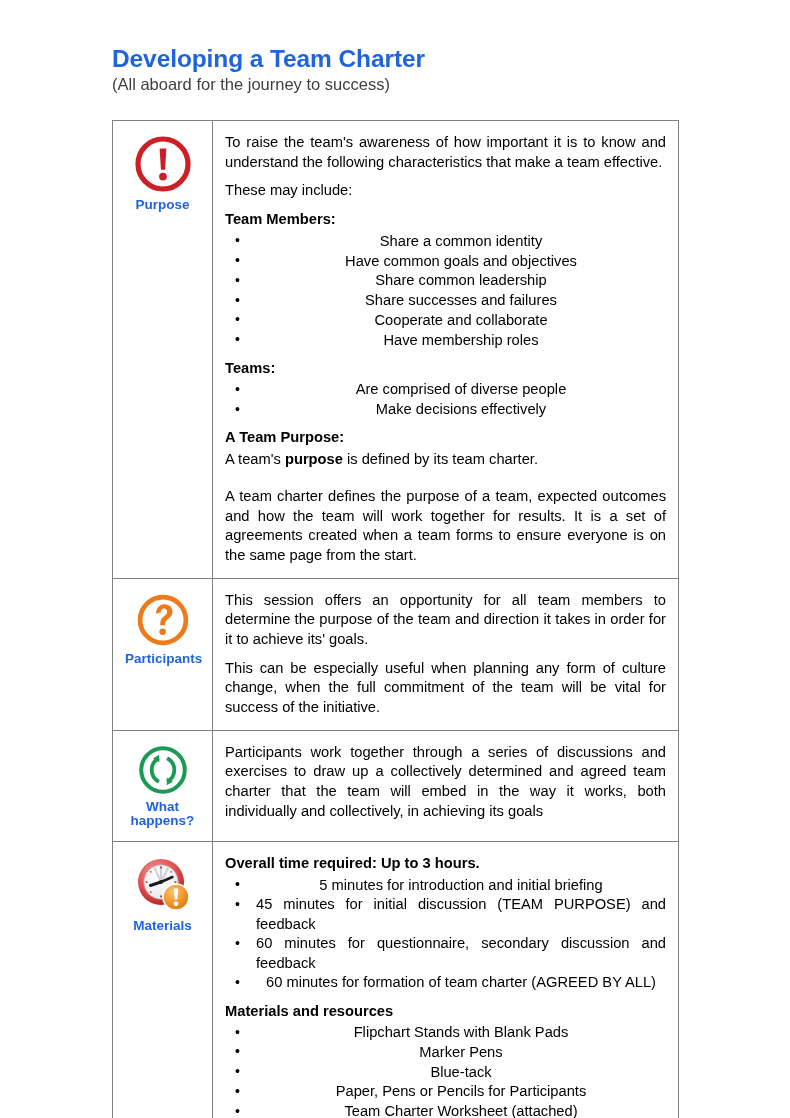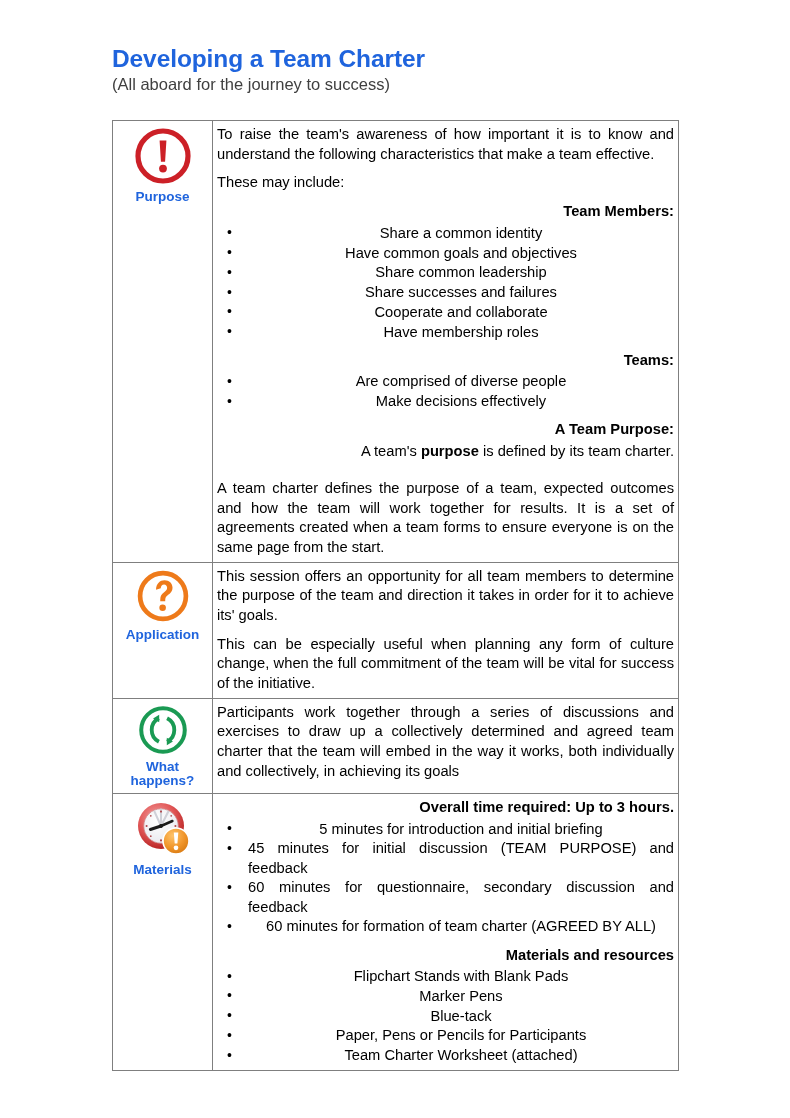--- a/index.html
+++ b/index.html
@@ -49,21 +49,21 @@
     position: absolute;
     left: 112px;
     top: 120px;
     width: 567px;
     border-collapse: collapse;
     table-layout: fixed;
   }
   .charter-table td {
     border: 1px solid #7f7f7f;
     vertical-align: top;
-    padding: 4px;
+    padding: 12px;
   }
   .col-icon { width: 100px; }
   .col-body { width: 466px; }
 
   .icon-cell {
     text-align: center;
     padding: 10px 3px 8px 3px;
   }
   .icon-label {
     display: block;
@@ -81,21 +81,21 @@
   }
   .body-cell p {
     margin: 0 0 9px 0;
     text-align: justify;
     text-justify: inter-word;
   }
   .body-cell p.last { margin-bottom: 0; }
   .body-cell p.tight { margin-bottom: 2px; }
   .body-cell .hdr {
     font-weight: bold;
-    text-align: right;
+    text-align: left;
   }
   .body-cell b { font-weight: bold; }
 
   ul.bul {
     margin: 0 0 9px 0;
     padding: 0 0 0 31px;
     list-style: none;
   }
   ul.bul.tail { margin-bottom: 0; }
   ul.bul li {
@@ -153,36 +153,36 @@
             <li>Share successes and failures</li>
             <li>Cooperate and collaborate</li>
             <li>Have membership roles</li>
           </ul>
           <p class="hdr tight">Teams:</p>
           <ul class="bul">
             <li>Are comprised of diverse people</li>
             <li>Make decisions effectively</li>
           </ul>
           <p class="hdr tight">A Team Purpose:</p>
-          <p class="tight" style="text-align:right"><span>A team's </span><b>purpose</b><span> is defined by its team charter.</span></p>
+          <p class="tight" style="text-align:left"><span>A team's </span><b>purpose</b><span> is defined by its team charter.</span></p>
           <p style="margin-top:17px" class="last">A team charter defines the purpose of a team, expected outcomes and how the team will work together for results. It is a set of agreements created when a team forms to ensure everyone is on the same page from the start.</p>
         </td>
       </tr>
 
       <tr>
         <td class="icon-cell">
           <svg class="icon-svg" width="58" height="58" viewBox="0 0 62 62">
             <circle cx="31" cy="31" r="24.5" fill="none" stroke="#ee7a1a" stroke-width="5"></circle>
             <path d="M23.5 24.2 c0.3 -6.6 4.3 -10.1 9.1 -10.1 c5.1 0 8.6 3.3 8.6 8.0
                      c0 3.6 -1.9 5.6 -4.6 7.6 c-2.4 1.8 -3.1 2.8 -3.2 5.4 l-0.05 1.6
                      h-5.3 l0.05 -2.2 c0.1 -3.6 1.2 -5.4 4.1 -7.6 c2.3 -1.8 3.2 -2.8 3.2 -4.7
                      c0 -2.1 -1.4 -3.5 -3.3 -3.5 c-2.0 0 -3.4 1.5 -3.5 4.0 z" fill="#ee7a1a"></path>
             <circle cx="30.6" cy="43.6" r="3.5" fill="#ee7a1a"></circle>
           </svg>
-          <span class="icon-label">Application</span>
+          <span class="icon-label">Participants</span>
         </td>
         <td class="body-cell">
           <p>This session offers an opportunity for all team members to determine the purpose of the team and direction it takes in order for it to achieve its' goals.</p>
           <p class="last">This can be especially useful when planning any form of culture change, when the full commitment of the team will be vital for success of the initiative.</p>
         </td>
       </tr>
 
       <tr>
         <td class="icon-cell">
           <svg class="icon-svg" width="54" height="54" viewBox="0 0 62 62">

